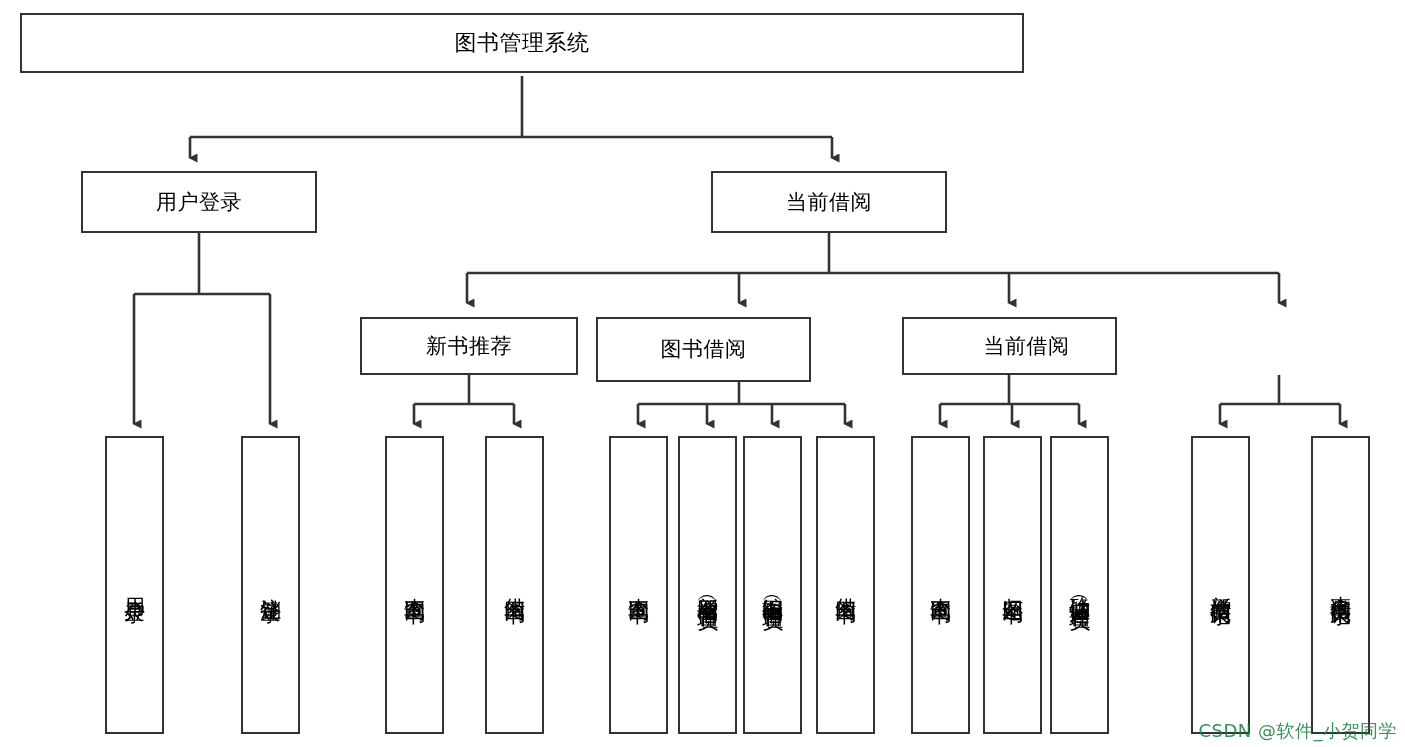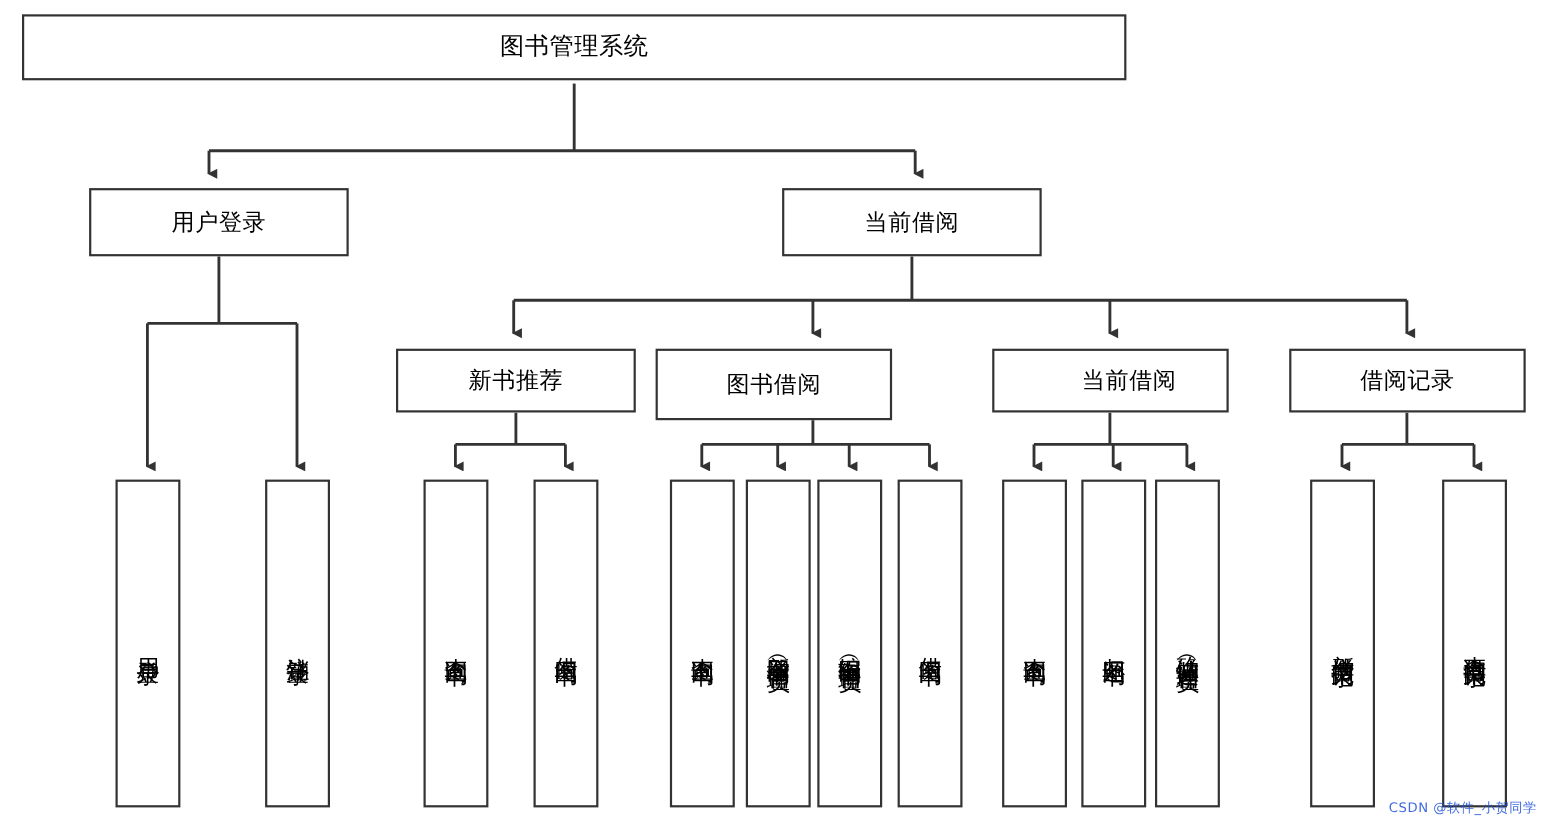--- a/index.html
+++ b/index.html
@@ -66,22 +66,22 @@
     justify-content: center;
   }
   .node.v.toptext .label {
     align-items: flex-start;
     padding-top: 4px;
   }
   .watermark {
     position: absolute;
     right: 8px;
     bottom: 4px;
-    font-size: 12px;
-    color: #1d4ed8;
+    font-size: 18px;
+    color: #15803d;
     opacity: 0.85;
     white-space: nowrap;
     letter-spacing: 0.5px;
   }
 </style>
 </head>
 <body>
 
 <div id="canvas">
 
@@ -152,23 +152,20 @@
   </div>
 
   <div class="node h" style="left:596px; top:317px; width:215px; height:65px;">
     <span class="label">图书借阅</span>
   </div>
 
   <div class="node h" style="left:902px; top:317px; width:215px; height:58px;padding-left:34px;">
     <span class="label">当前借阅</span>
   </div>
 
-  <div class="node h" style="left:1172px; top:317px; width:215px; height:58px;">
-    <span class="label">借阅记录</span>
-  </div>
 
   <div class="node v" style="left:105px; top:436px; width:59px; height:298px;">
     <span class="label">用户登录</span>
   </div>
 
   <div class="node v" style="left:241px; top:436px; width:59px; height:298px;">
     <span class="label">注销登录</span>
   </div>
 
   <div class="node v" style="left:385px; top:436px; width:59px; height:298px;">

